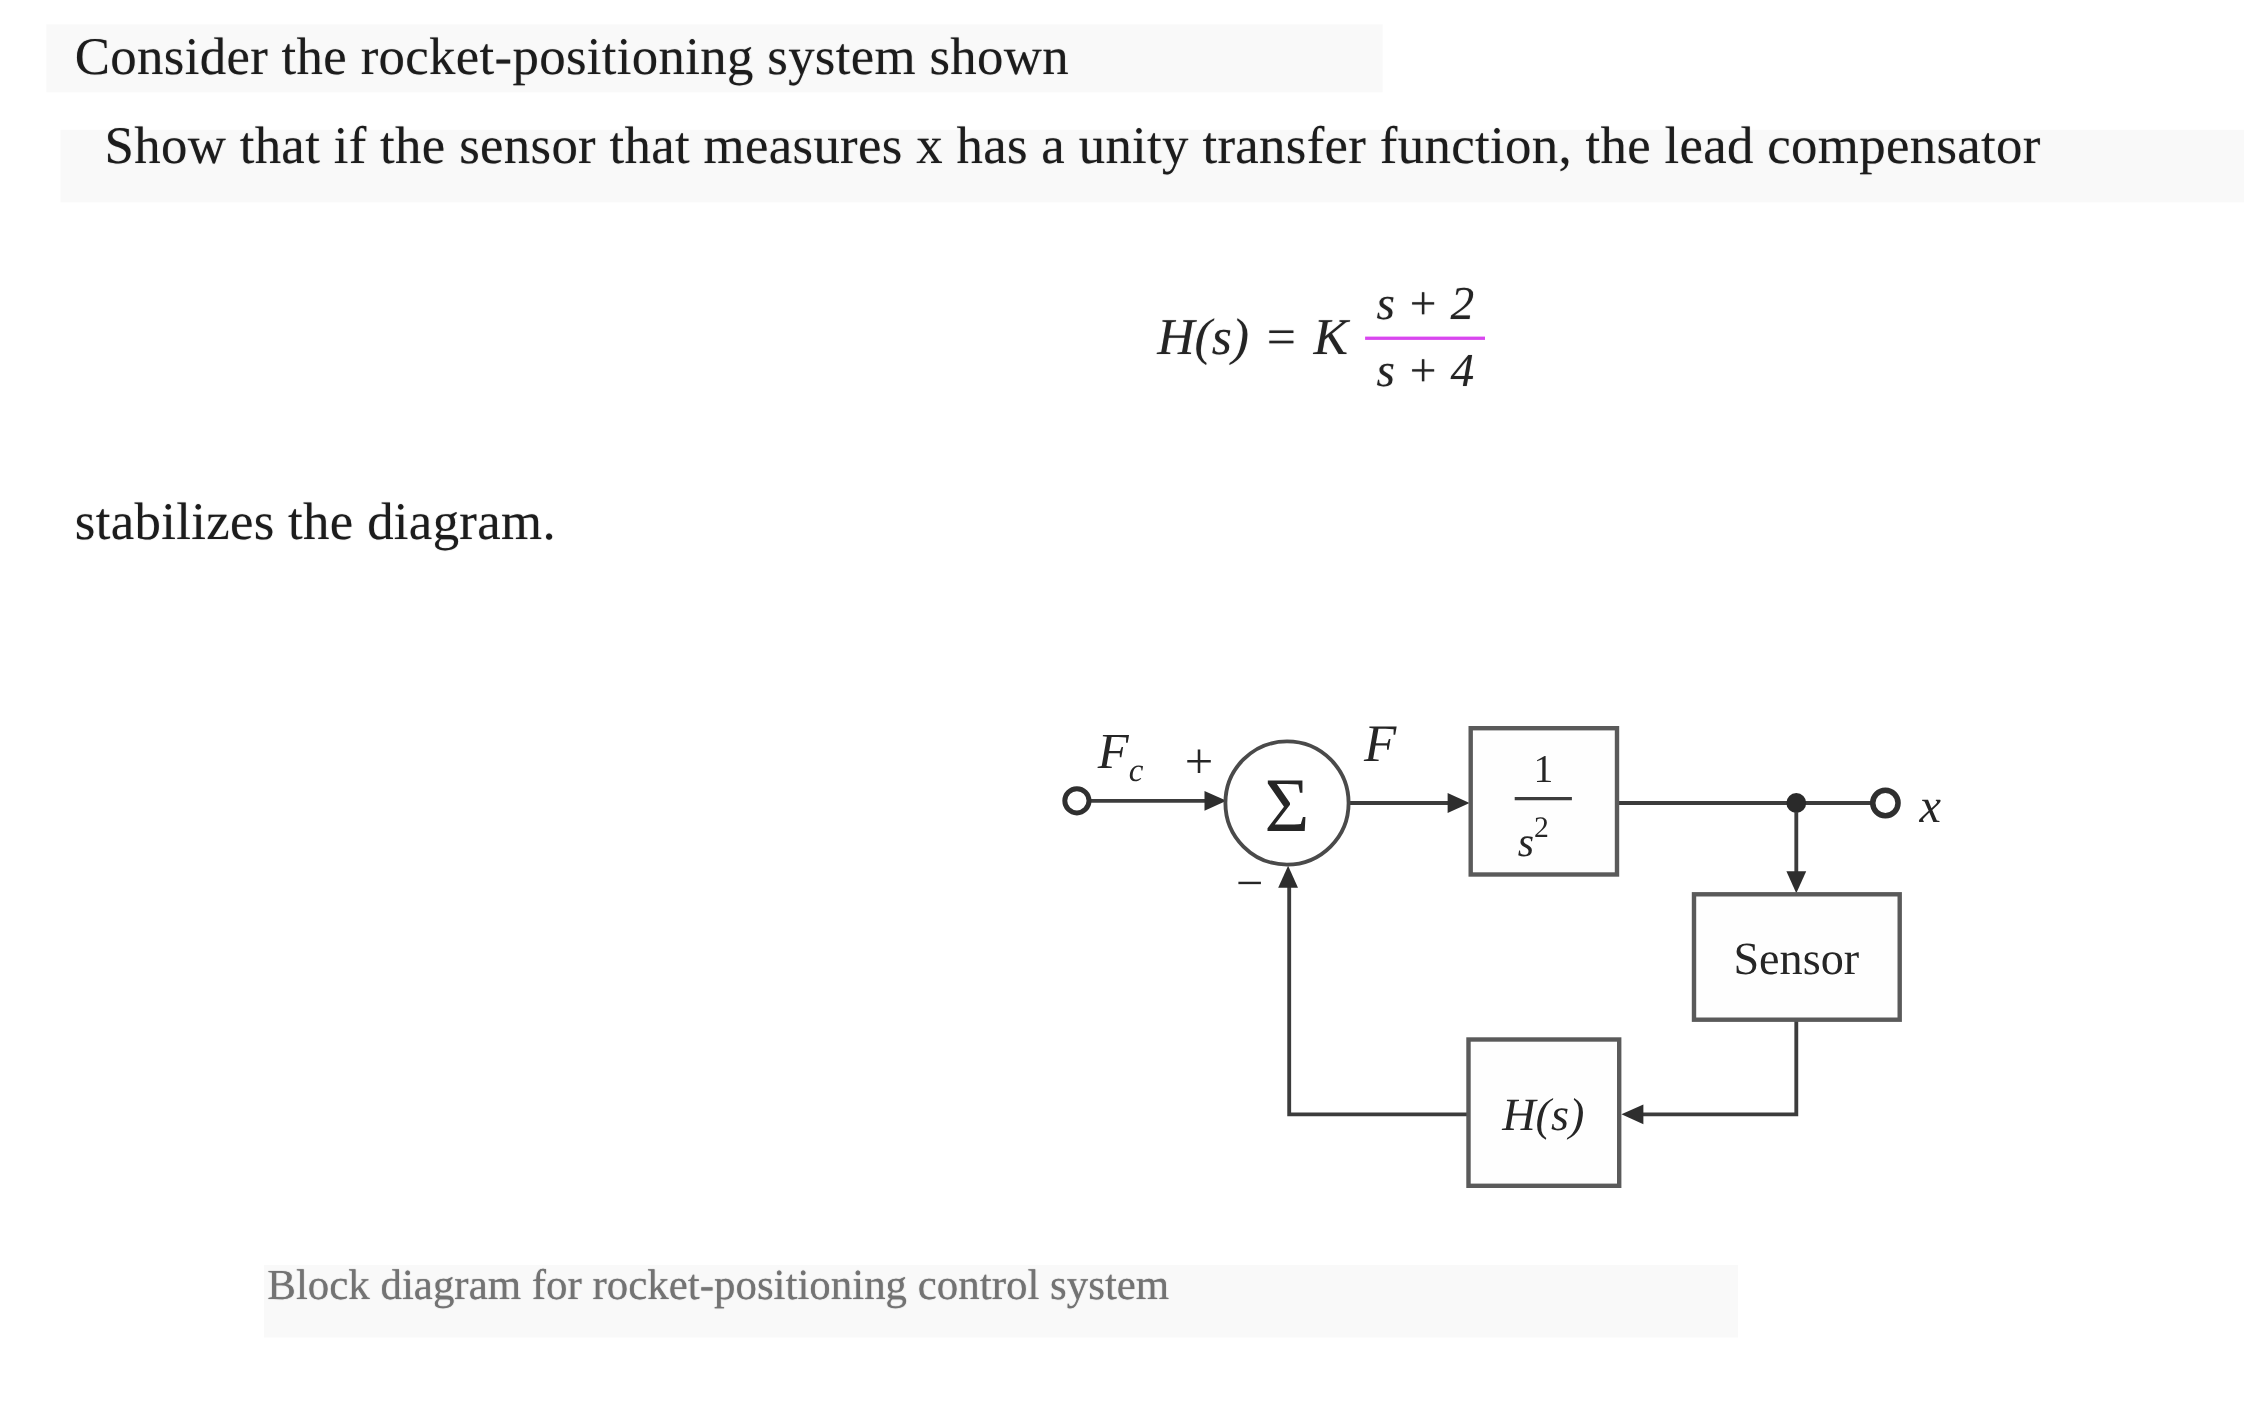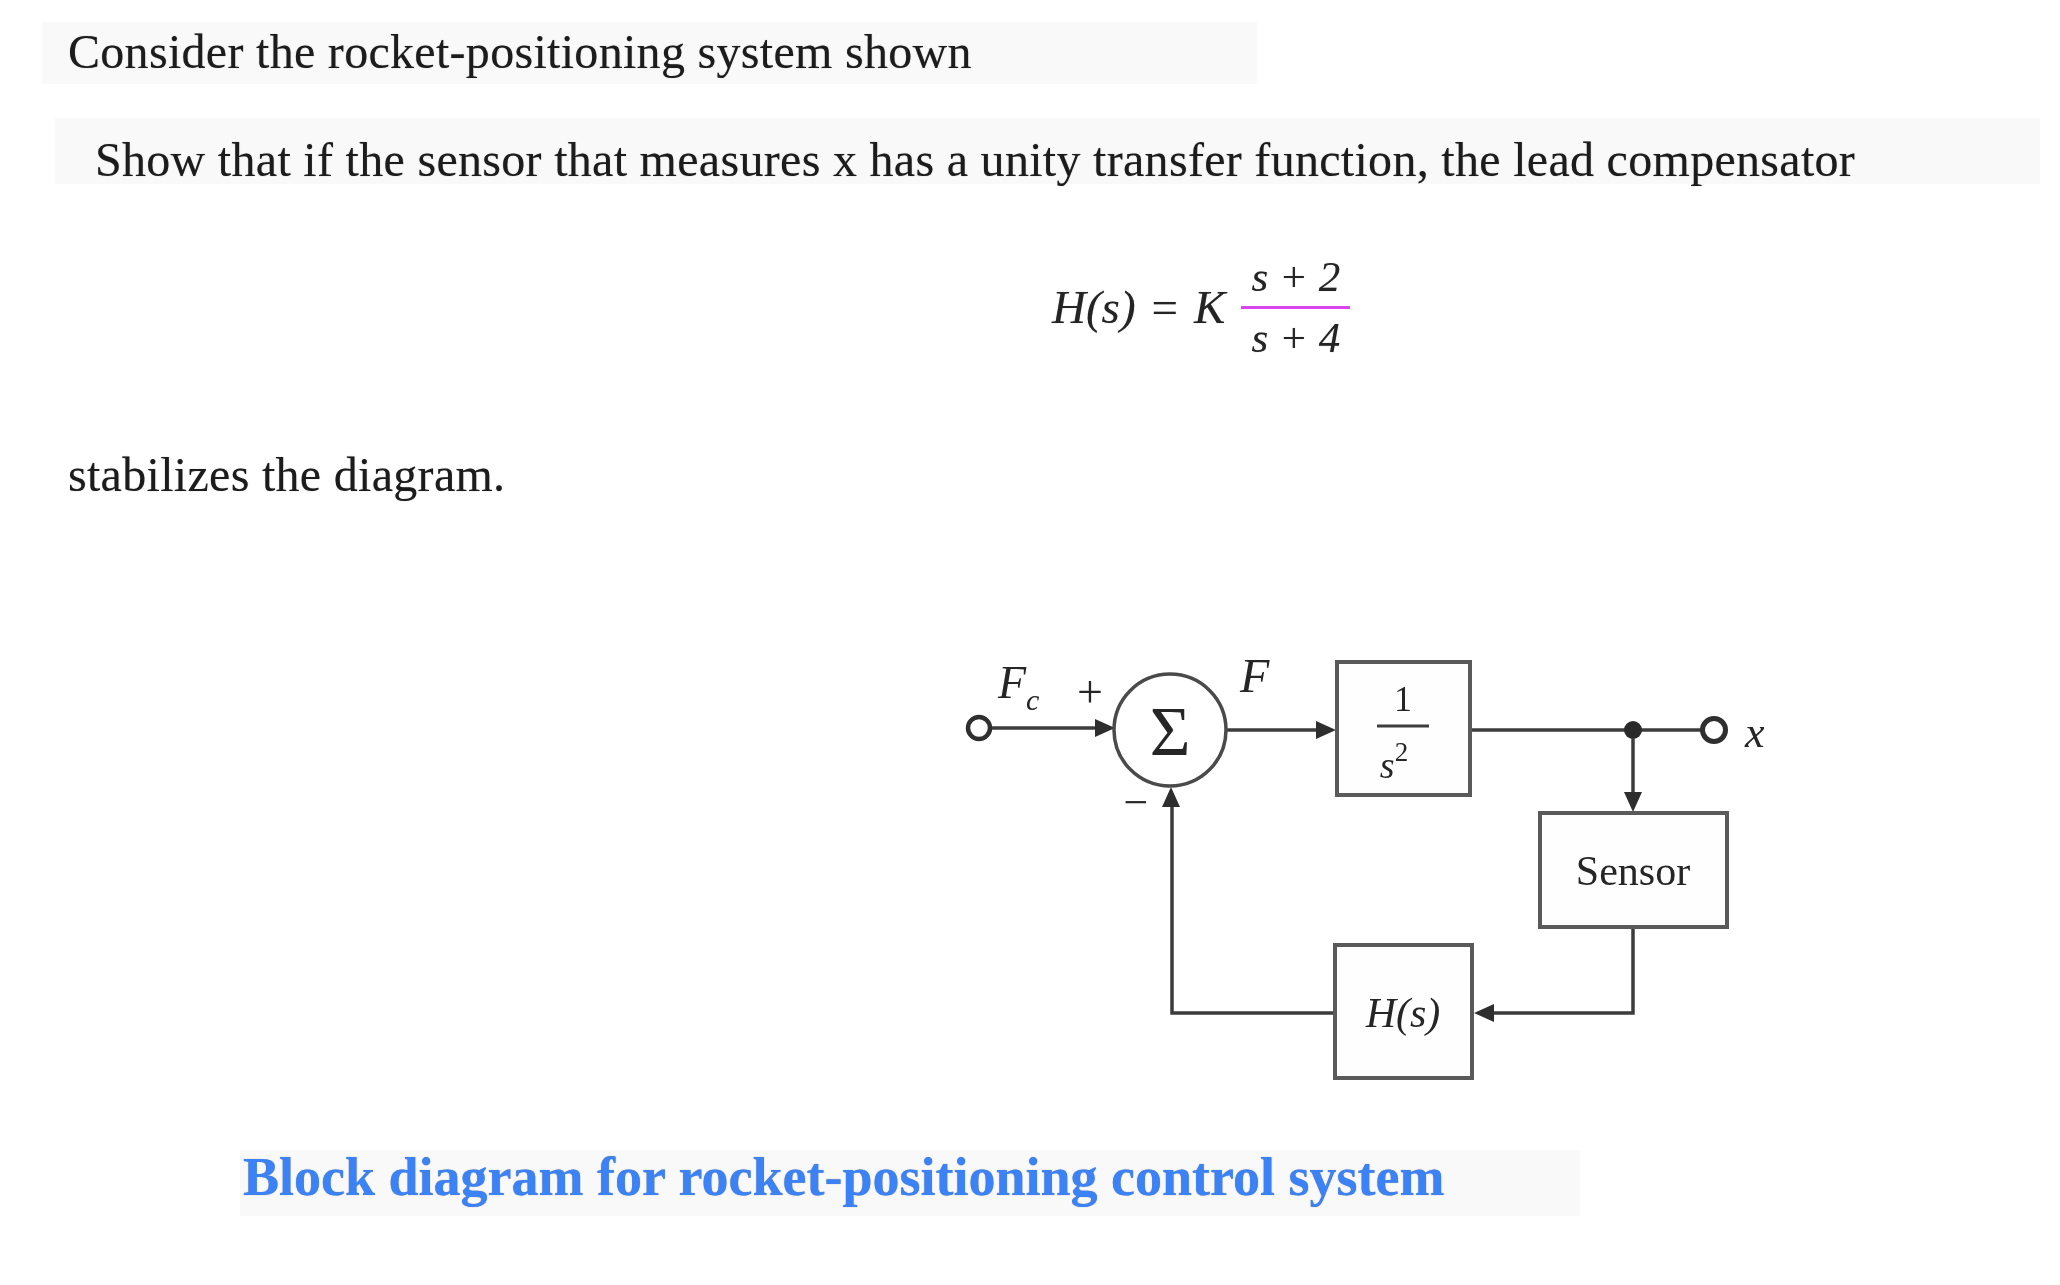--- a/index.html
+++ b/index.html
@@ -26,24 +26,23 @@
     font-size: 48px;
     color: #1c1c1c;
     text-shadow: 0 0 1px rgba(20,20,20,0.45);
     letter-spacing: 0.3px;
     margin-left: 13px;
   }
   .caption {
     position: absolute;
     left: 243px; top: 1146px;
     white-space: nowrap;
-    font-size: 54px;
-    color: #3b82f6;
+    font-size: 39px;
+    color: #737373;
     text-shadow: 0 0 1px rgba(20,20,20,0.5);
-    font-weight: bold;
   }
   .formula {
     position: absolute;
     left: 1052px; top: 252px;
     display: flex;
     align-items: center;
     gap: 16px;
     font-size: 47px;
     color: #242424;
     text-shadow: 0 0 1px rgba(20,20,20,0.4);
@@ -59,21 +58,21 @@
 <body>
 
 <div class="page">
 
   <div class="scan-band" style="left:42px; top:22px; width:1215px; height:62px;"></div>
   <div class="scan-band" style="left:55px; top:118px; width:1985px; height:66px;"></div>
   <div class="scan-band" style="left:240px; top:1150px; width:1340px; height:66px;"></div>
 
   <div class="tline" style="left:55px; top:24px;">Consider the rocket-positioning system shown</div>
 
-  <div class="tline" style="left:82px; top:132px;">Show that if the sensor that measures x has a unity transfer function, the lead compensator</div>
+  <div class="tline" style="left:82px; top:105px;">Show that if the sensor that measures x has a unity transfer function, the lead compensator</div>
 
   <div class="formula">
     <span class="italic">H(s)</span>
     <span>=</span>
     <span class="italic">K</span>
     <span class="f-frac">
       <span class="f-num italic">s + 2</span>
       <span class="f-den italic">s + 4</span>
     </span>
   </div>

